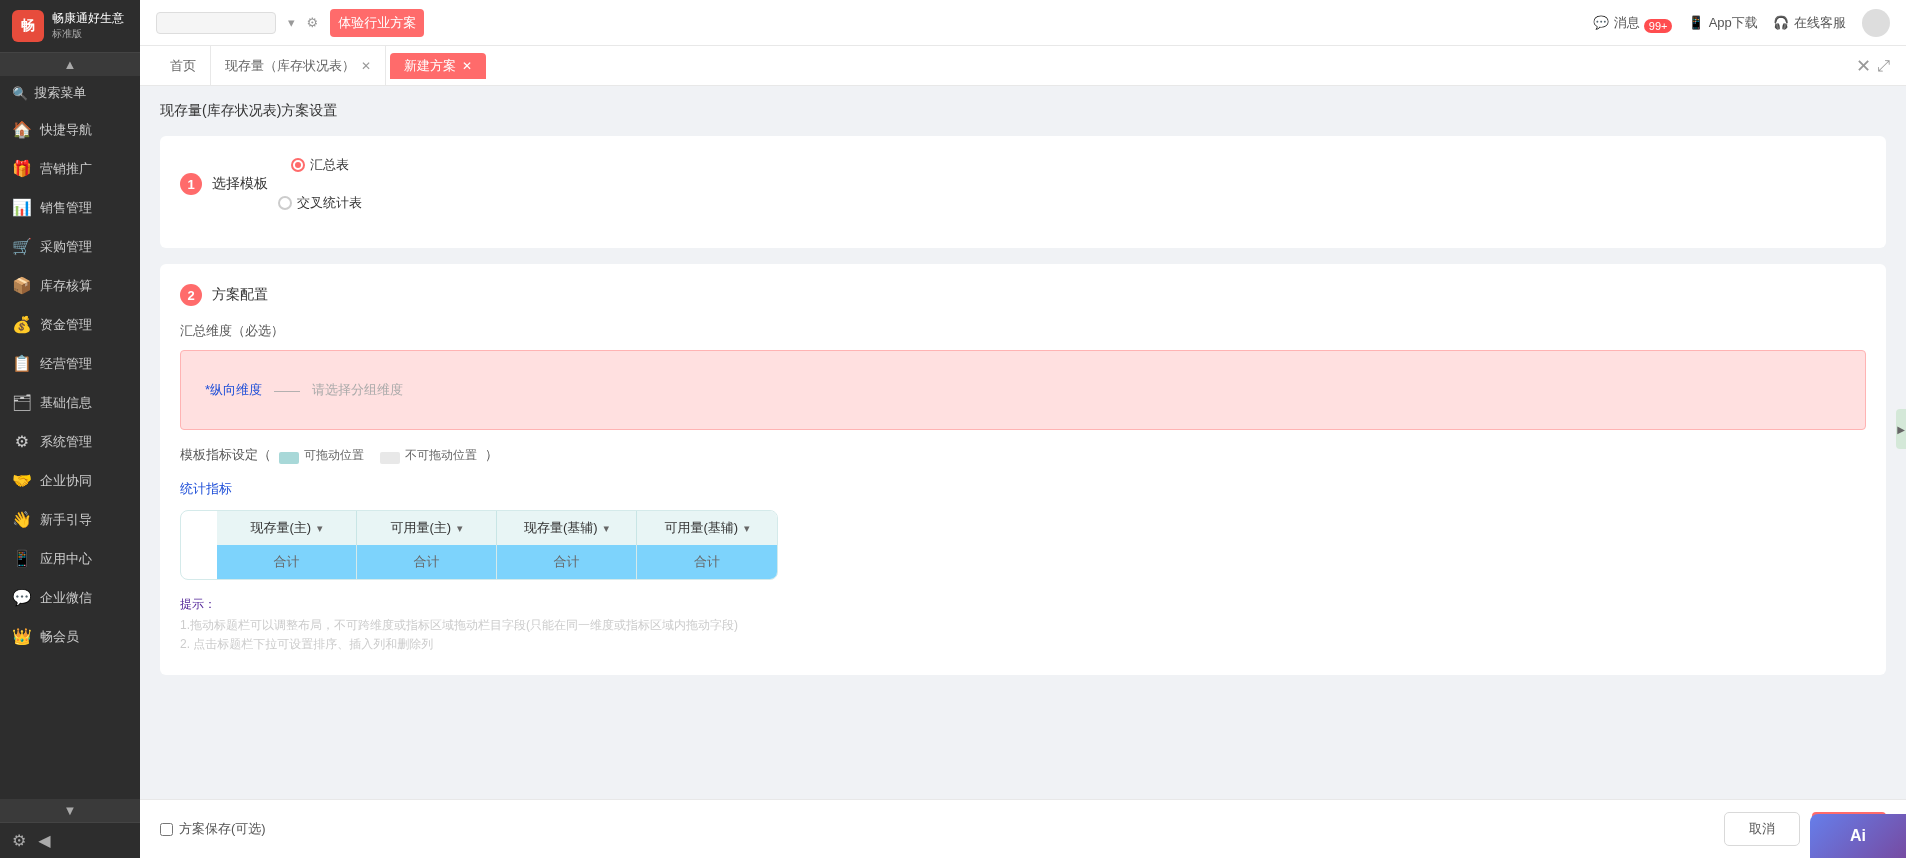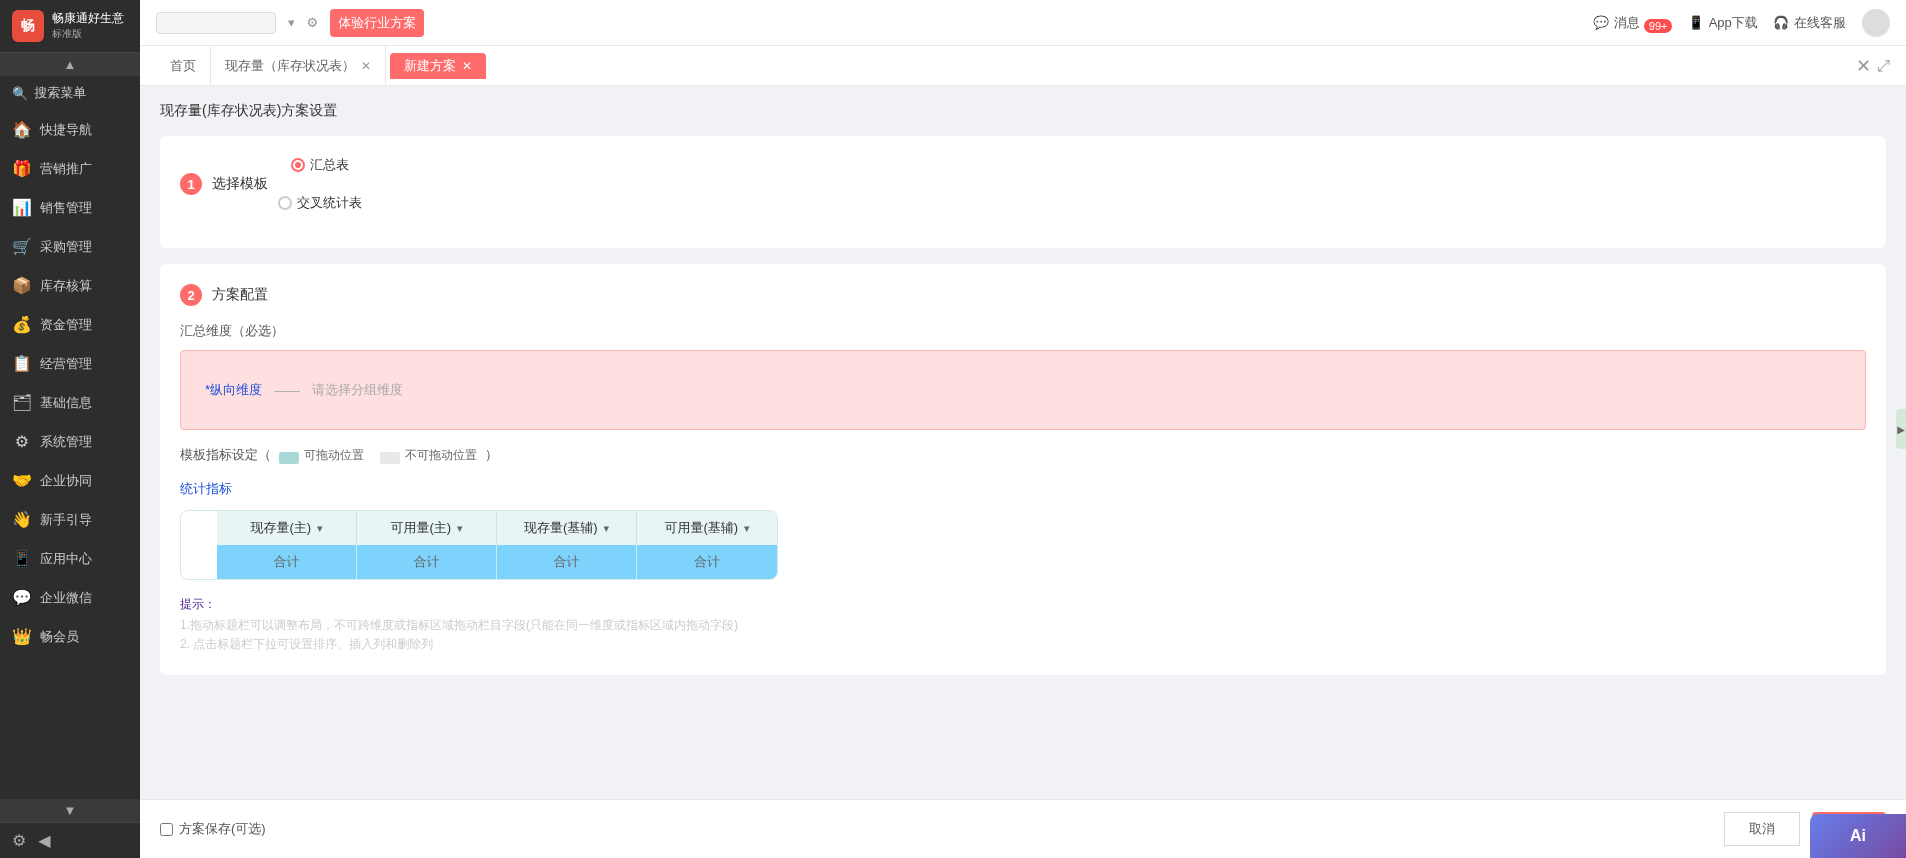--- a/index.html
+++ b/index.html
@@ -200,21 +200,21 @@
 
     
     .footer {
       background: #fff; border-top: 1px solid #e8e8e8;
       padding: 12px 20px; display: flex; align-items: center; justify-content: space-between;
       flex-shrink: 0;
     }
     .save-option { display: flex; align-items: center; gap: 6px; font-size: 13px; color: #555; }
     .footer-btns { display: flex; gap: 12px; }
     .btn-cancel {
-      background: #fff; border: 1px solid #d9d9d9; border-radius: 0;
+      background: #fff; border: 1px solid #d9d9d9; border-radius: 5px;
       padding: 7px 24px; cursor: pointer; font-size: 13px; color: #555;
     }
     .btn-query {
       background: #ff6b6b; border: none; border-radius: 4px;
       padding: 7px 24px; cursor: pointer; font-size: 13px; color: white;
     }
 
     
     .ai-button {
       position: fixed; right: 0; bottom: 0;

